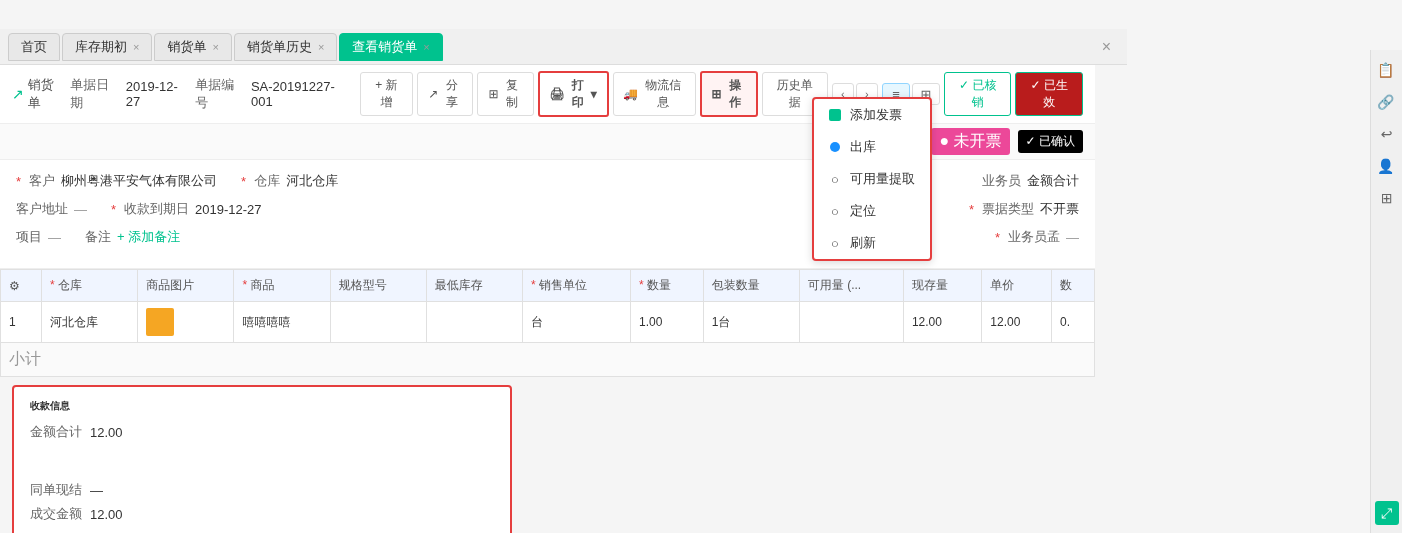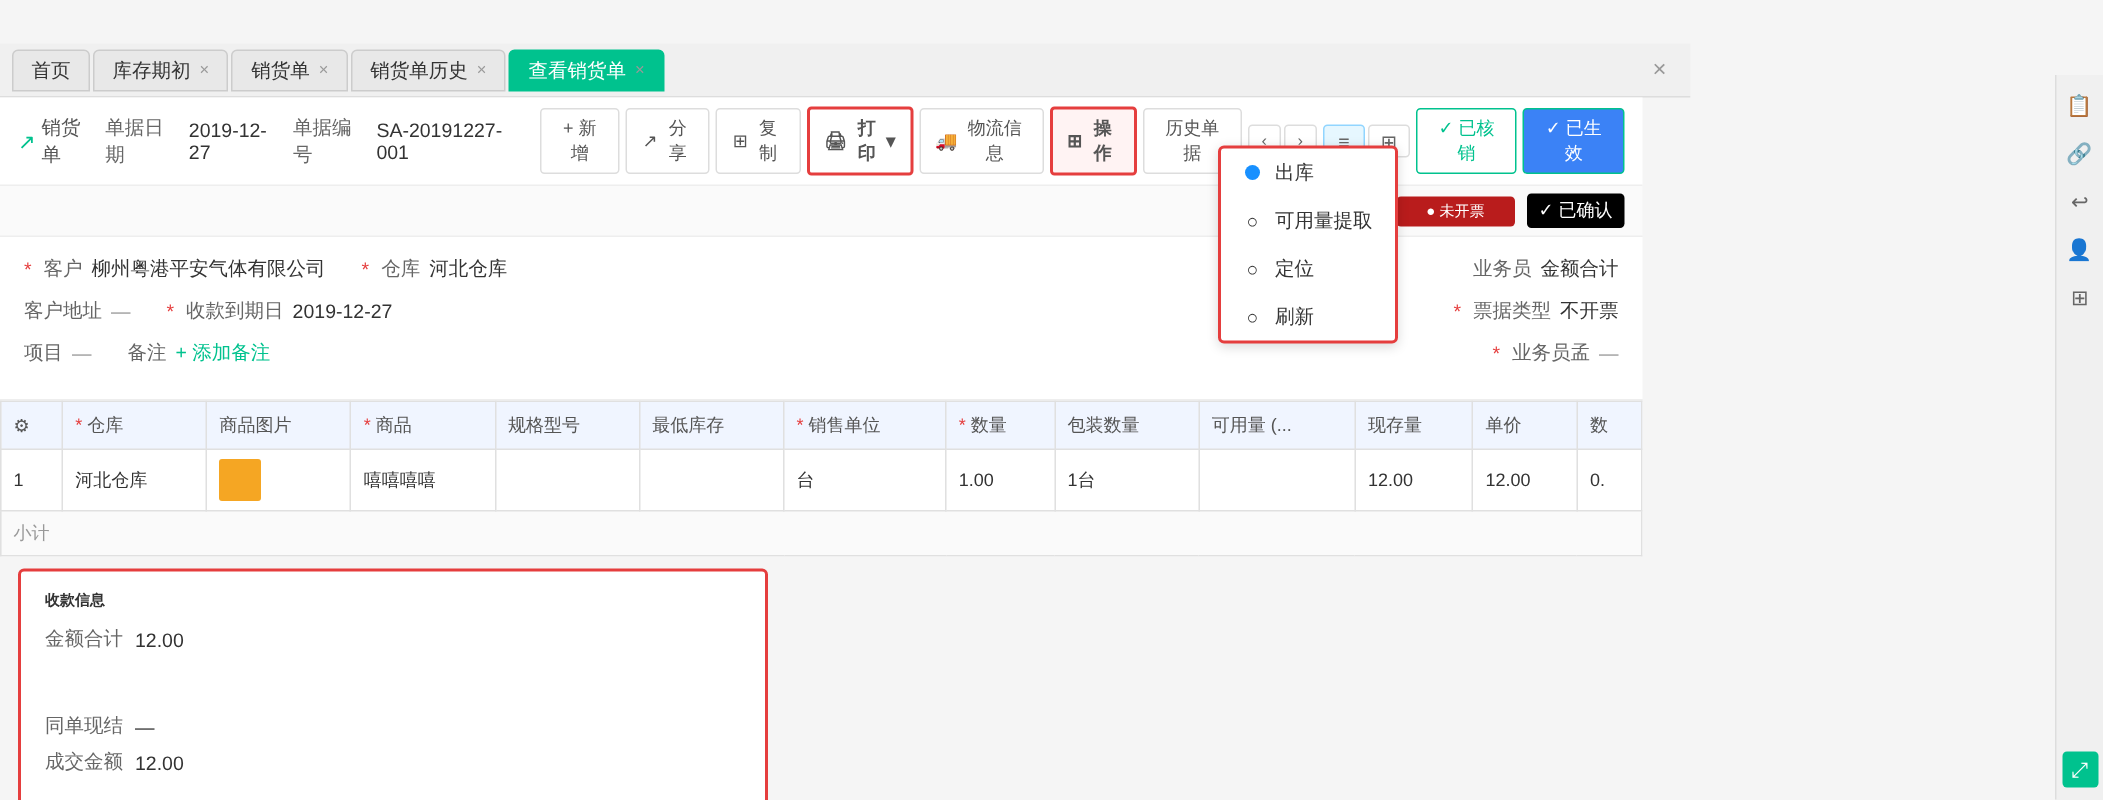--- a/index.html
+++ b/index.html
@@ -31,29 +31,29 @@
     .field-label { color: #666; }
     .field-value { color: #333; }
     .toolbar-actions { margin-left: auto; display: flex; align-items: center; gap: 4px; }
     .btn-action {
       display: flex; align-items: center; gap: 3px; padding: 4px 10px;
       border: 1px solid #ddd; border-radius: 3px; cursor: pointer; font-size: 12px;
       background: #fff; color: #555;
     }
     .btn-status { padding: 4px 10px; border-radius: 3px; cursor: pointer; font-size: 12px; border: 1px solid; }
     .btn-cancelled { background: #fff; border-color: #00c28e; color: #00c28e; }
-    .btn-effective { background: #3b82f6; border-color: #00c28e; color: #fff; }
+    .btn-effective { background: #b91c1c; border-color: #00c28e; color: #fff; }
 
     
     .status-bar {
       display: flex; align-items: center; padding: 4px 12px; background: #fafafa;
       border-bottom: 1px solid #eee; gap: 8px; justify-content: flex-end;
     }
     .btn-from-phone { padding: 3px 8px; border: 1px solid #ddd; border-radius: 3px; font-size: 12px; background: #fff; cursor: pointer; }
-    .btn-unopened { background: #b91c1c; color: #fff; padding: 3px 20px; border-radius: 3px; font-size: 10px; border: none; cursor: pointer; }
+    .btn-unopened { background: #ec4899; color: #fff; padding: 3px 8px; border-radius: 3px; font-size: 16px; border: none; cursor: pointer; }
     .btn-confirm { background: #000000; color: #fff; padding: 3px 8px; border-radius: 3px; font-size: 12px; border: none; cursor: pointer; }
 
     
     .form-area { padding: 12px 16px; background: #fff; }
     .form-row { display: flex; align-items: center; margin-bottom: 10px; gap: 24px; }
     .form-field { display: flex; align-items: center; gap: 6px; }
     .form-field .label { color: #666; white-space: nowrap; }
     .form-field .required { color: #e53e3e; margin-right: 2px; }
     .form-field .value { color: #333; }
     .form-field .placeholder { color: #999; }
@@ -61,21 +61,21 @@
     
     .table-wrap { margin: 0 0 0 0; border-top: 1px solid #eee; overflow-x: auto; }
     table { width: 100%; border-collapse: collapse; font-size: 12px; }
     thead tr { background: #f0f5ff; }
     th {
       padding: 7px 8px; text-align: left; border: 1px solid #e0e0e0;
       font-weight: normal; color: #555; white-space: nowrap;
     }
     th .required { color: #e53e3e; }
     td { padding: 6px 8px; border: 1px solid #e0e0e0; background: #fff; }
-    tr.subtotal td { background: #fafafa; font-size: 12px; color: #999; }
+    tr.subtotal td { background: #fafafa; font-size: 16px; color: #999; }
     .product-img { width: 28px; height: 28px; background: #f5a623; border-radius: 2px; display: flex; align-items: center; justify-content: center; color: #fff; font-size: 10px; }
 
     
     .payment-box {
       border: 2px solid #e53e3e; border-radius: 4px; padding: 12px 16px;
       margin: 8px 12px; width: 500px; background: #fff;
     }
     .payment-title { font-weight: bold; font-size: 10px; margin-bottom: 10px; }
     .payment-row { display: flex; gap: 40px; margin-bottom: 6px; flex-direction: column; }
     .payment-item { display: flex; gap: 8px; align-items: center; }
@@ -339,20 +339,26 @@
           <span class="pv">12.00</span>
         </div>
       </div>
     </div>
 
   </div>
 
   <div class="dropdown-menu" style="top:68px; right:195px;">
     <div class="dropdown-item">
       <span class="di-icon">
+          <div class="di-square"></div>
+        </span>
+      <span>添加发票</span>
+    </div>
+    <div class="dropdown-item">
+      <span class="di-icon">
           <div class="di-circle"></div>
         </span>
       <span>出库</span>
     </div>
     <div class="dropdown-item">
       <span class="di-icon">○</span>
       <span>可用量提取</span>
     </div>
     <div class="dropdown-item">
       <span class="di-icon">○</span>

